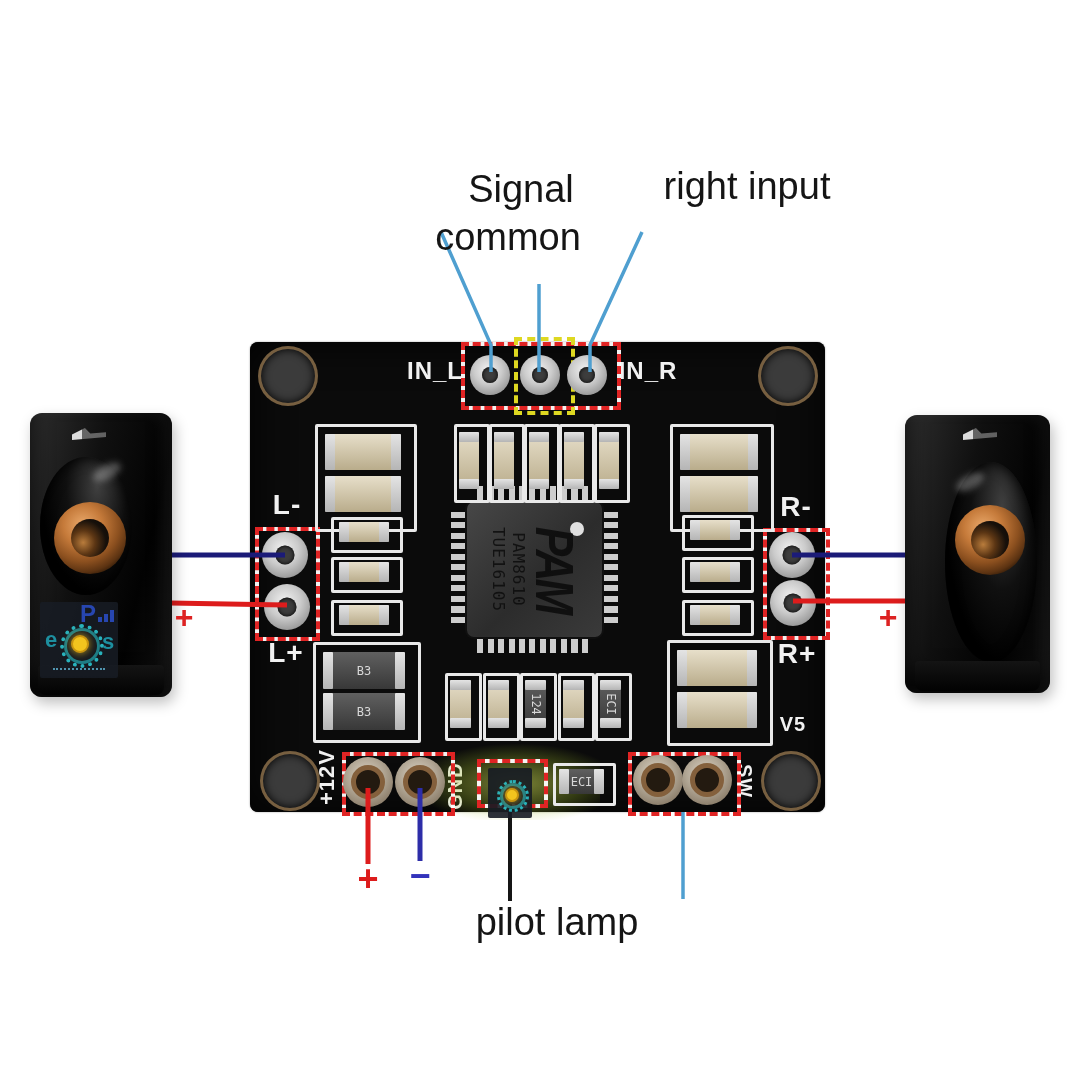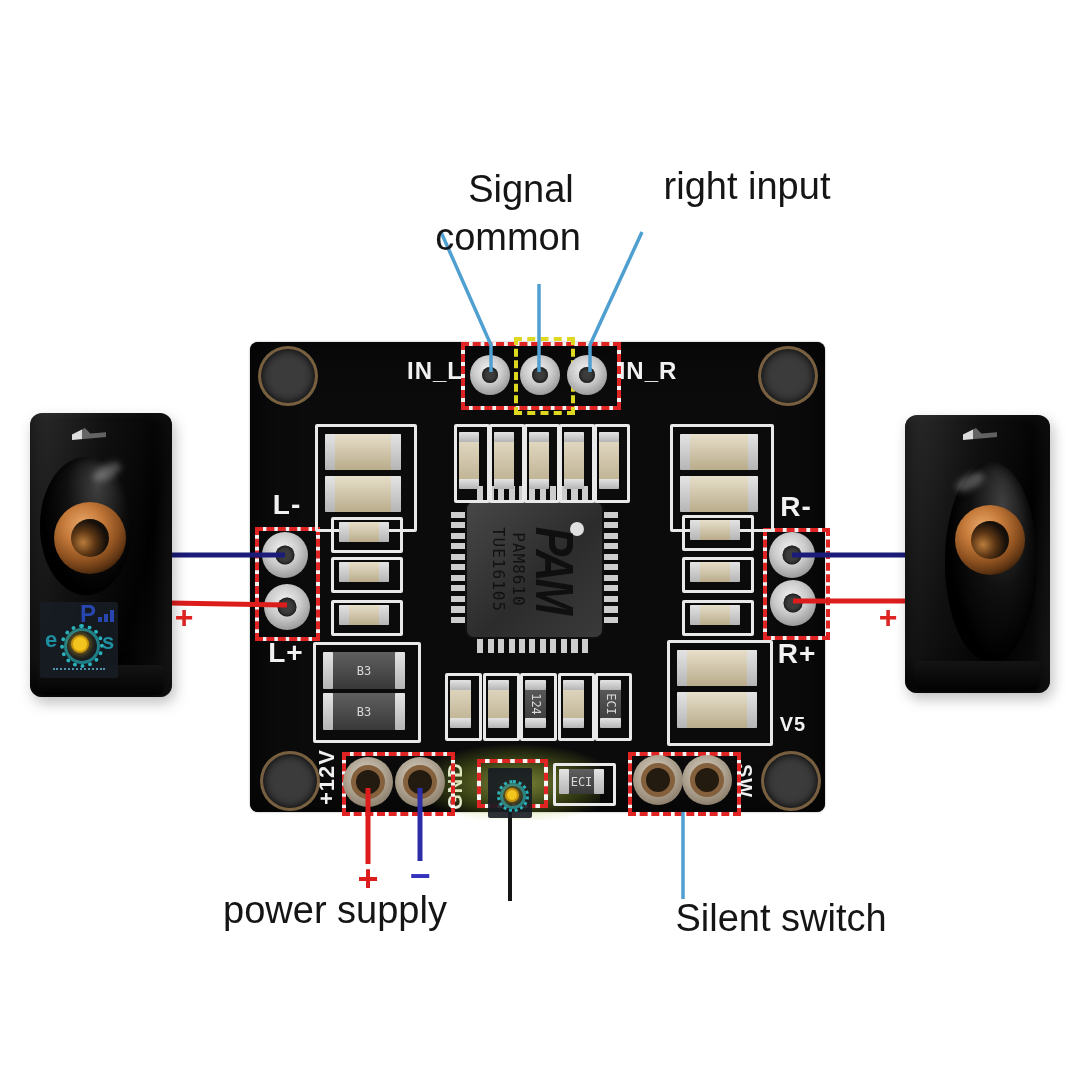--- a/index.html
+++ b/index.html
@@ -343,20 +343,19 @@
   </div>
 
   <div class="wm" style="left:488px;top:768px;width:44px;height:50px;">
     <div class="wm-gear" style="left:9px;top:12px;width:26px;height:26px;border-width:3px;"></div>
     <div class="wm-bulb" style="left:17px;top:20px;width:10px;height:10px;"></div>
   </div>
 
   <div class="lbl" style="left:521px;top:190px;">Signal</div>
   <div class="lbl" style="left:747px;top:187px;">right input</div>
   <div class="lbl" style="left:508px;top:238px;">common</div>
-  <div class="lbl" style="left:335px;top:911px;">power supply</div>
-  <div class="lbl" style="left:781px;top:919px;">Silent switch</div>
+  <div class="lbl" style="left:557px;top:923px;">pilot lamp</div>
   <div class="sym" style="left:368px;top:879px;font-size:36px;color:#dd1c1c;">+</div>
   <div class="sym" style="left:420px;top:876px;font-size:36px;color:#3333bb;">−</div>
   <div class="sym" style="left:184px;top:617px;font-size:32px;color:#dd2222;">+</div>
   <div class="sym" style="left:888px;top:617px;font-size:32px;color:#dd2222;">+</div>
 
 </div>
 
 </body></html>

